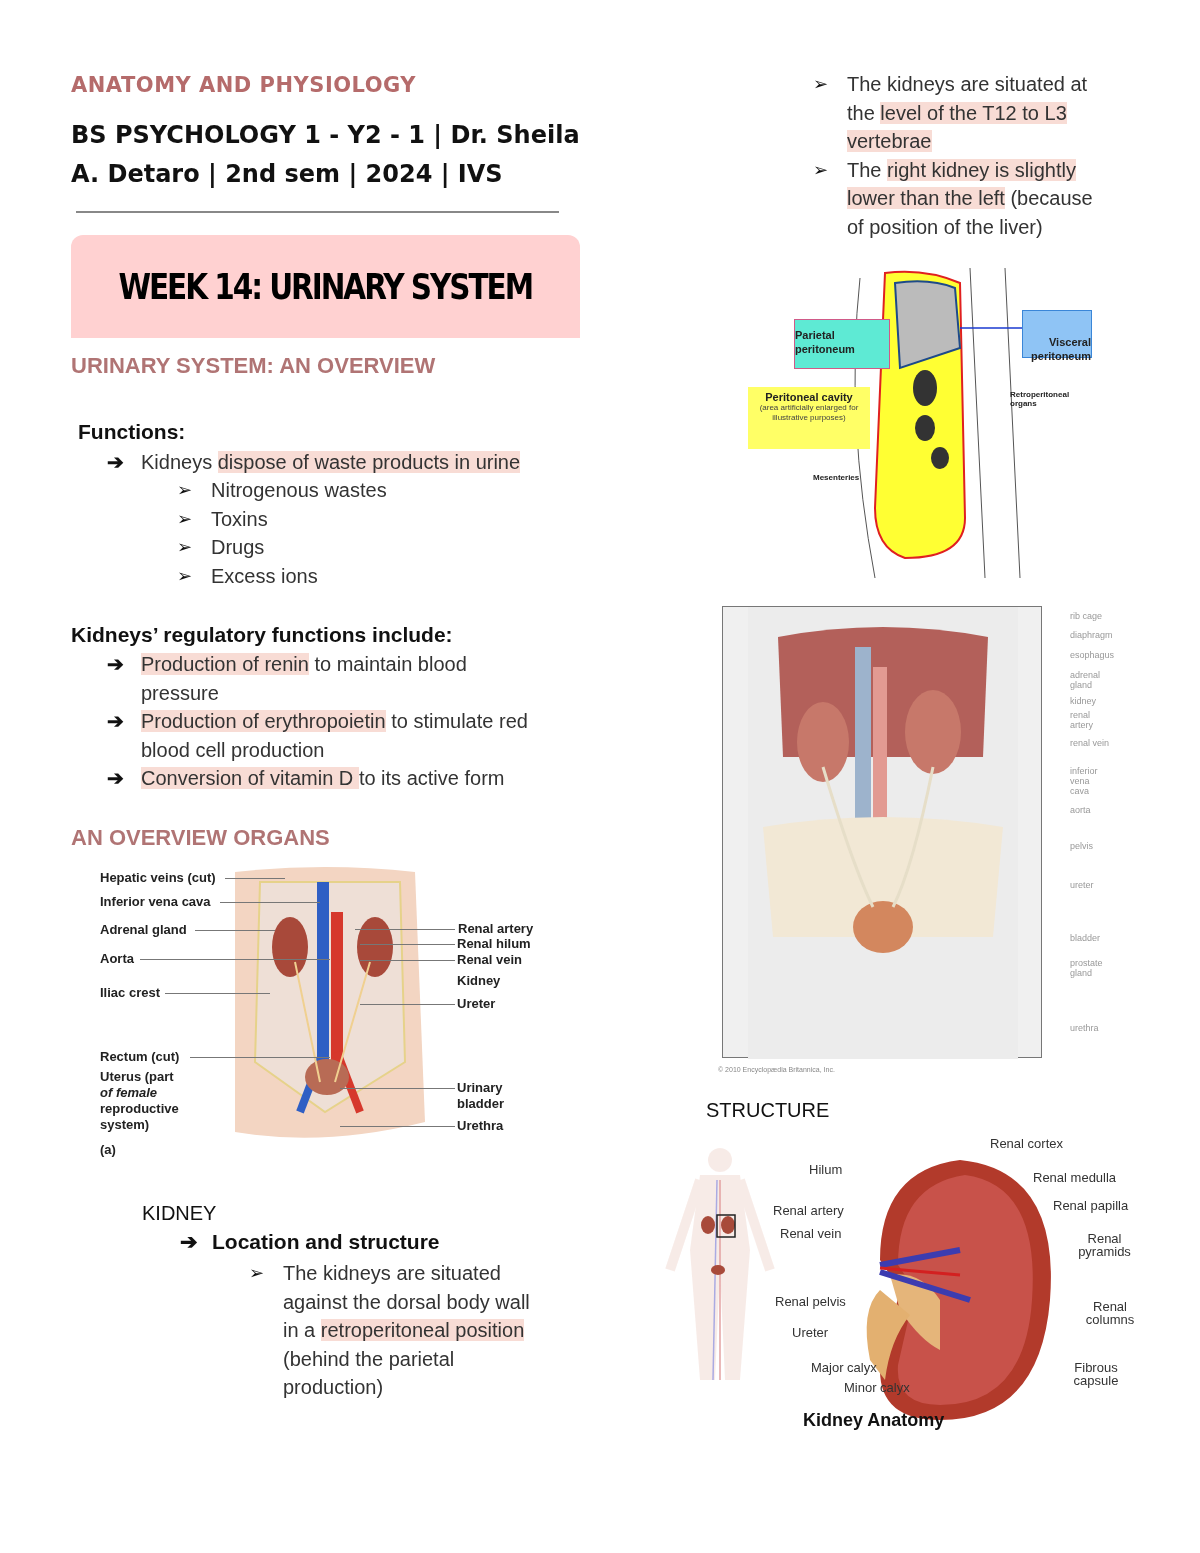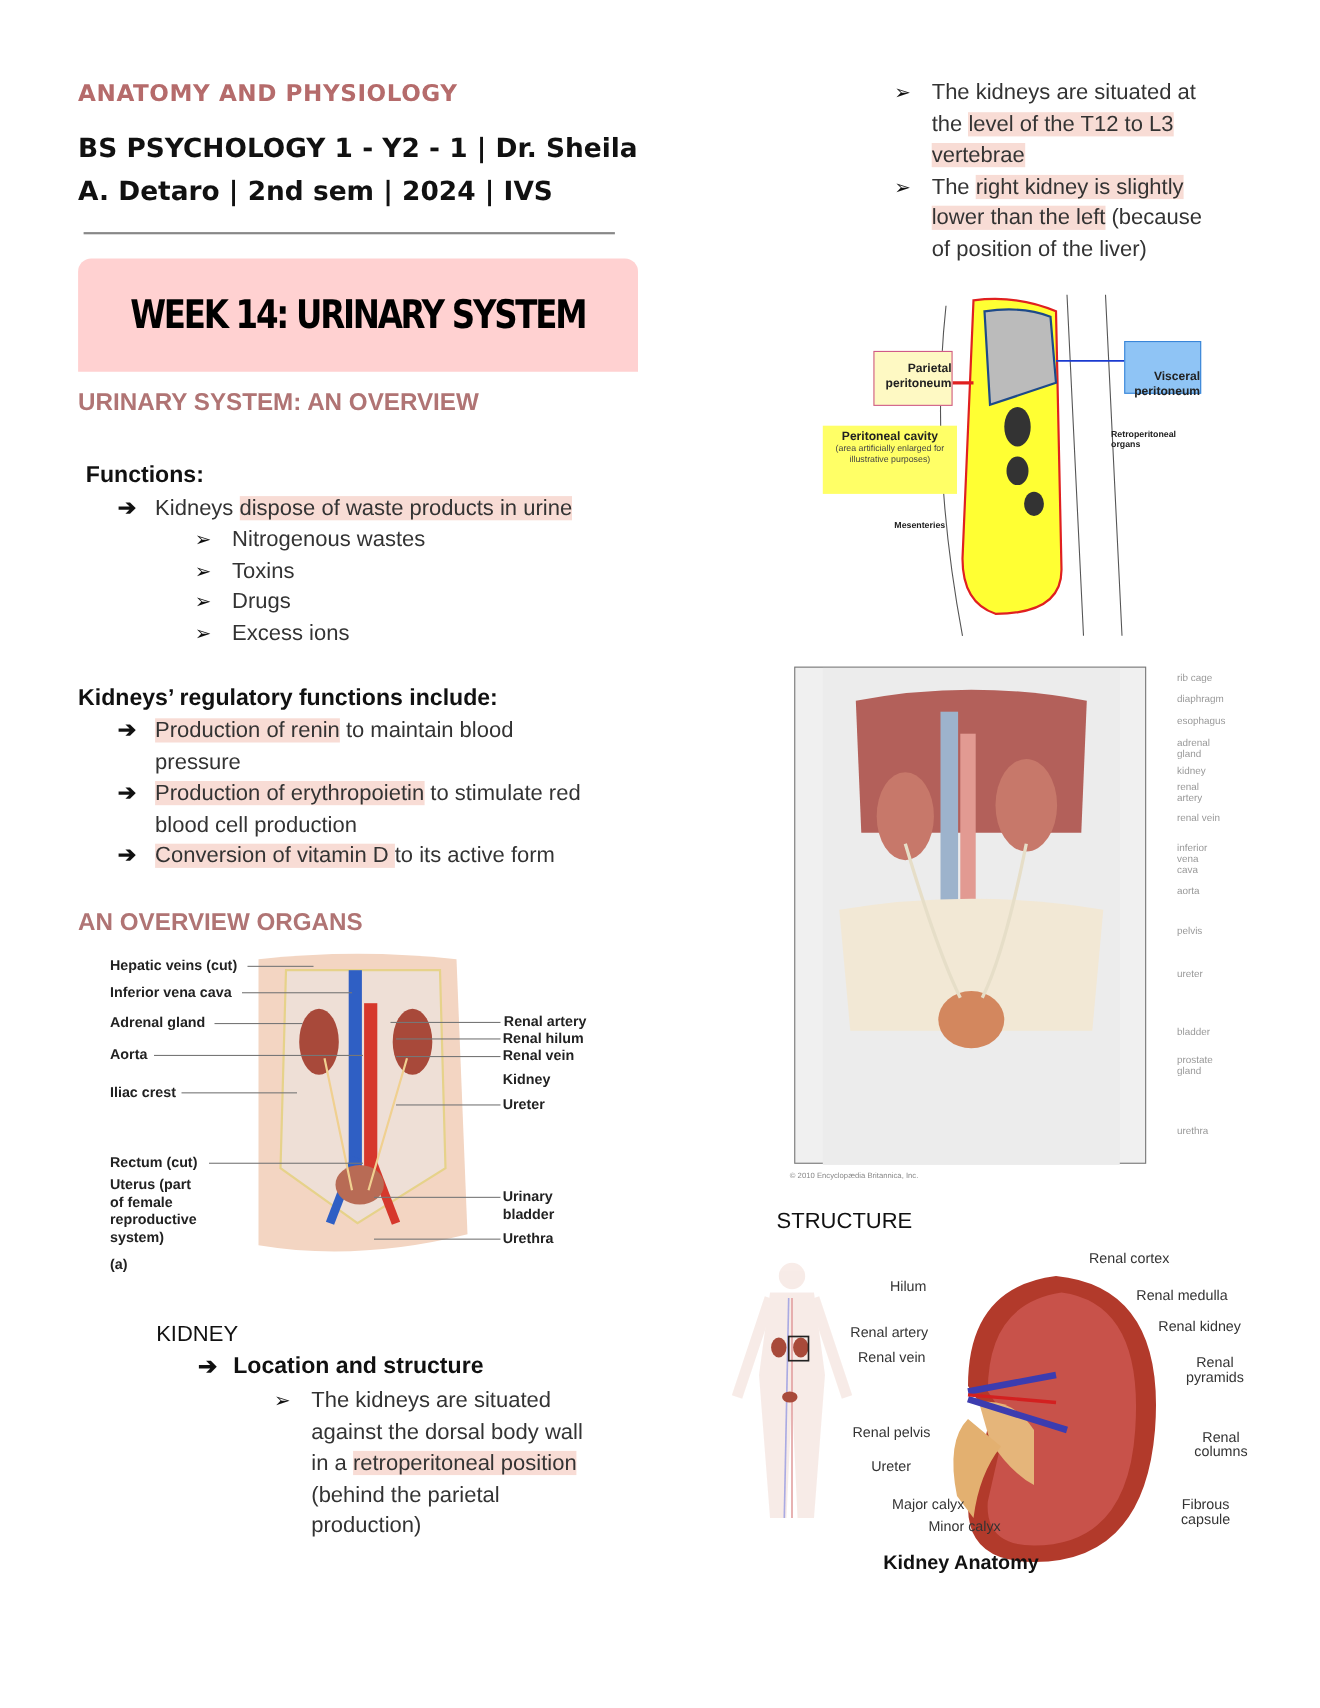--- a/index.html
+++ b/index.html
@@ -85,21 +85,21 @@
     <ellipse cx="232" cy="215" rx="22" ry="18" fill="#b86b55"></ellipse>
     <path d="M200 100 L225 220 M275 100 L240 220" stroke="#f0d090" stroke-width="2" fill="none"></path>
   </svg>
   <div class="lbl" style="left:5px; top:8px;">Hepatic veins (cut)</div>
   <div class="lbl" style="left:5px; top:32px;">Inferior vena cava</div>
   <div class="lbl" style="left:5px; top:60px;">Adrenal gland</div>
   <div class="lbl" style="left:5px; top:89px;">Aorta</div>
   <div class="lbl" style="left:5px; top:123px;">Iliac crest</div>
   <div class="lbl" style="left:5px; top:187px;">Rectum (cut)</div>
   <div class="lbl" style="left:5px; top:207px;">Uterus (part</div>
-  <div class="lbl" style="left:5px; top:223px;">of female</div>
+  <div class="lbl" style="left:5px; top:223px;font-style:italic;">of female</div>
   <div class="lbl" style="left:5px; top:239px;">reproductive</div>
   <div class="lbl" style="left:5px; top:255px;">system)</div>
   <div class="lbl" style="left:5px; top:280px;">(a)</div>
   <div class="lbl" style="left:363px; top:59px;">Renal artery</div>
   <div class="lbl" style="left:362px; top:74px;">Renal hilum</div>
   <div class="lbl" style="left:362px; top:90px;">Renal vein</div>
   <div class="lbl" style="left:362px; top:111px;">Kidney</div>
   <div class="lbl" style="left:362px; top:134px;">Ureter</div>
   <div class="lbl" style="left:362px; top:218px;">Urinary</div>
   <div class="lbl" style="left:362px; top:234px;">bladder</div>
@@ -154,21 +154,21 @@
     <path d="M140 15 Q180 10 215 25 L220 260 Q220 300 160 300 Q130 290 130 250 Z" fill="#ffff33" stroke="#e02020" stroke-width="2"></path>
     <path d="M150 25 Q185 20 210 30 L215 90 L155 110 Z" fill="#bbb" stroke="#1d4a8a" stroke-width="2"></path>
     <ellipse cx="180" cy="130" rx="12" ry="18" fill="#333"></ellipse>
     <ellipse cx="180" cy="170" rx="10" ry="13" fill="#333"></ellipse>
     <ellipse cx="195" cy="200" rx="9" ry="11" fill="#333"></ellipse>
     <path d="M225 10 L240 320 M260 10 L275 320" stroke="#555" stroke-width="1" fill="none"></path>
     <path d="M115 20 Q100 160 130 320" stroke="#555" fill="none"></path>
     <line x1="105" y1="90" x2="140" y2="90" stroke="#e02020" stroke-width="3"></line>
     <line x1="215" y1="70" x2="280" y2="70" stroke="#1a3ad0" stroke-width="1.5"></line>
   </svg>
-  <div style="position:absolute; left:49px; top:61px; width:72px; height:50px; background:#fef9c3; border:1px solid #d05a88; font-size:11px; font-weight:bold; color:#222; text-align:right; padding-top:8px; line-height:14px;">Parietal peritoneum</div>
+  <div style="position:absolute; left:49px; top:61px; width:96px; height:50px; background:#5eead4; border:1px solid #d05a88; font-size:11px; font-weight:bold; color:#222; text-align:left; padding-top:8px; line-height:14px;">Parietal peritoneum</div>
   <div style="position:absolute; left:277px; top:52px; width:70px; height:48px; background:#8fc4f5; border:1px solid #3a86d8; font-size:11px; font-weight:bold; color:#222; text-align:right; padding-top:24px; line-height:14px;">Visceral peritoneum</div>
   <div style="position:absolute; left:3px; top:129px; width:122px; height:62px; background:#ffff66; padding:4px; text-align:center;">
     <div style="font-size:11px; font-weight:bold; color:#222;">Peritoneal cavity</div>
     <div style="font-size:8px; color:#444; line-height:10px;">(area artificially enlarged for illustrative purposes)</div>
   </div>
   <div style="position:absolute; left:265px; top:132px; width:70px; font-size:8px; font-weight:bold; color:#222; line-height:9px;">Retroperitoneal organs</div>
   <div style="position:absolute; left:68px; top:215px; font-size:8px; font-weight:bold; color:#222;">Mesenteries</div>
 </div>
 
 <div class="abs" style="left:722px; top:606px; width:320px; height:452px; background:#f0f0f0; border:1px solid #777;">
@@ -219,21 +219,21 @@
     <rect x="77" y="75" width="18" height="22" fill="none" stroke="#222" stroke-width="1.5"></rect>
     <path d="M320 20 Q420 30 410 160 Q400 280 300 280 Q240 280 240 230 L260 150 L240 120 Q240 30 320 20 Z" fill="#b23a2b"></path>
     <path d="M325 35 Q400 45 392 160 Q385 265 300 265 Q255 265 258 225 L275 150 L258 125 Q258 45 325 35 Z" fill="#c8524a"></path>
     <path d="M250 135 Q280 130 300 160 L300 210 Q280 200 260 170 Z" fill="#e5b57a"></path>
     <path d="M240 150 Q220 170 230 220 L245 240 Q250 200 270 175 Z" fill="#e3b070"></path>
     <path d="M240 125 L320 110 M240 132 L330 160" stroke="#3c3cb0" stroke-width="6"></path>
     <path d="M240 128 L320 135" stroke="#d32020" stroke-width="3"></path>
   </svg>
   <div class="k-lbl" style="left:350px; top:-3px;">Renal cortex</div>
   <div class="k-lbl" style="left:393px; top:31px;">Renal medulla</div>
-  <div class="k-lbl" style="left:413px; top:59px;">Renal kidney</div>
+  <div class="k-lbl" style="left:413px; top:59px;">Renal papilla</div>
   <div class="k-lbl" style="left:432px; top:92px; width:65px; white-space:normal; text-align:center;">Renal pyramids</div>
   <div class="k-lbl" style="left:440px; top:160px; width:60px; white-space:normal; text-align:center;">Renal columns</div>
   <div class="k-lbl" style="left:426px; top:221px; width:60px; white-space:normal; text-align:center;">Fibrous capsule</div>
   <div class="k-lbl" style="left:169px; top:23px;">Hilum</div>
   <div class="k-lbl" style="left:133px; top:64px;">Renal artery</div>
   <div class="k-lbl" style="left:140px; top:87px;">Renal vein</div>
   <div class="k-lbl" style="left:135px; top:155px;">Renal pelvis</div>
   <div class="k-lbl" style="left:152px; top:186px;">Ureter</div>
   <div class="k-lbl" style="left:171px; top:221px;">Major calyx</div>
   <div class="k-lbl" style="left:204px; top:241px;">Minor calyx</div>

